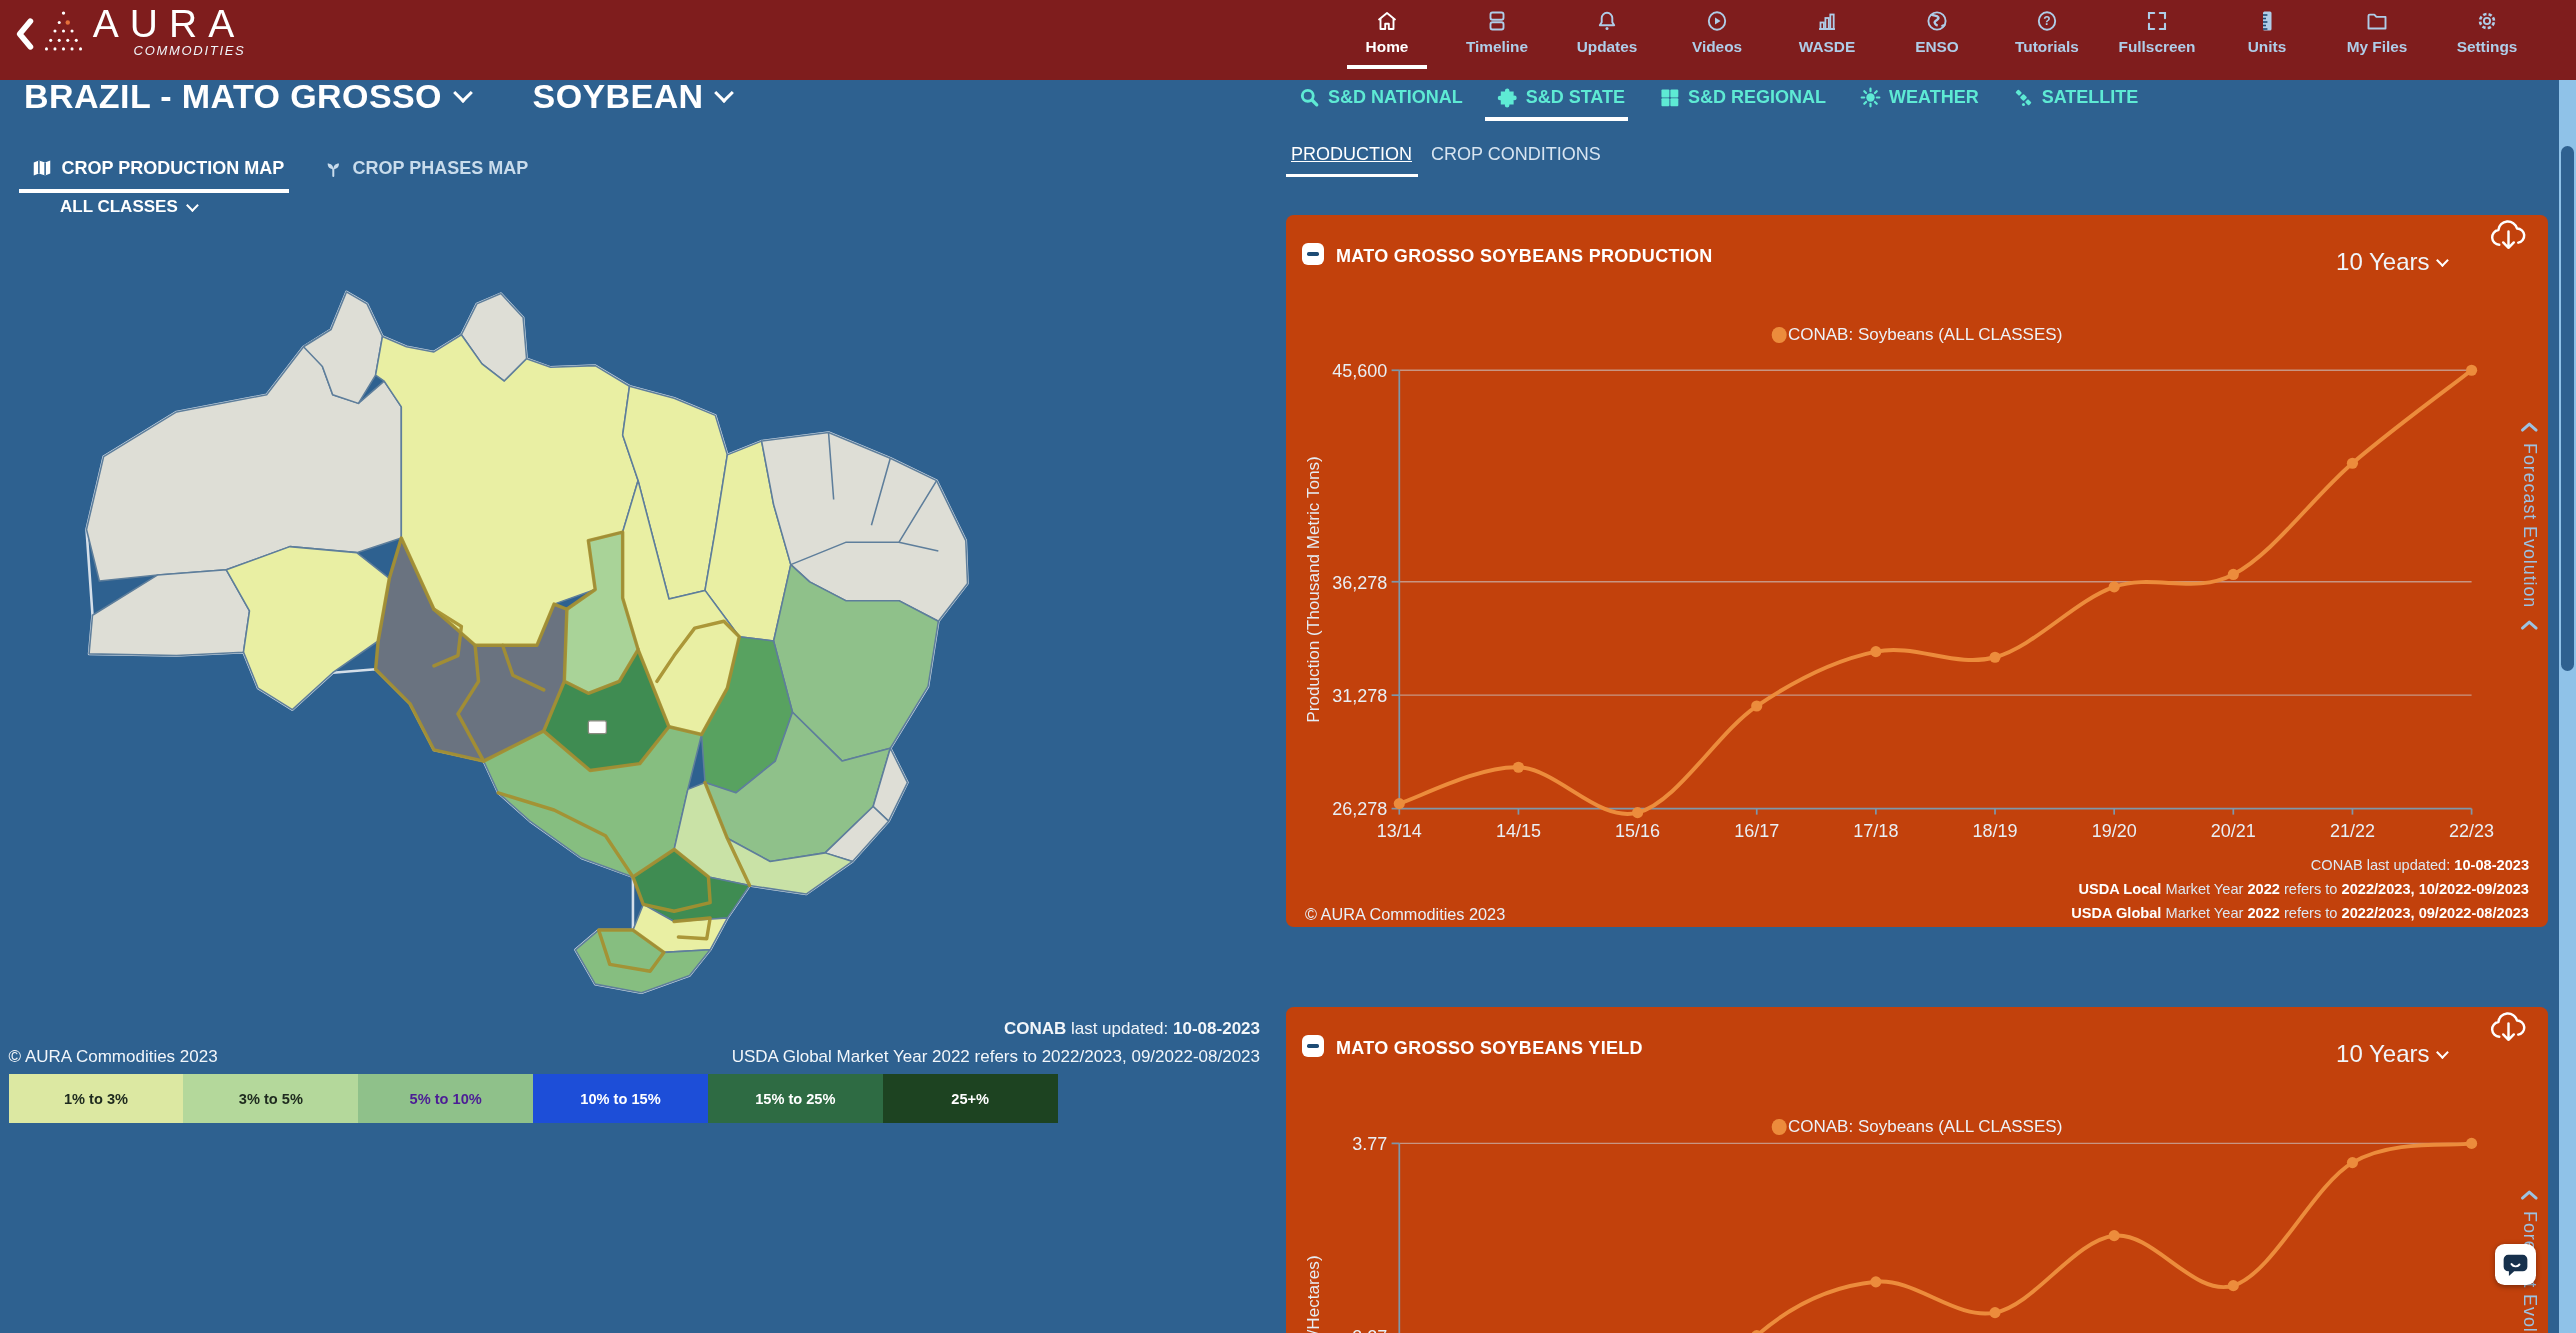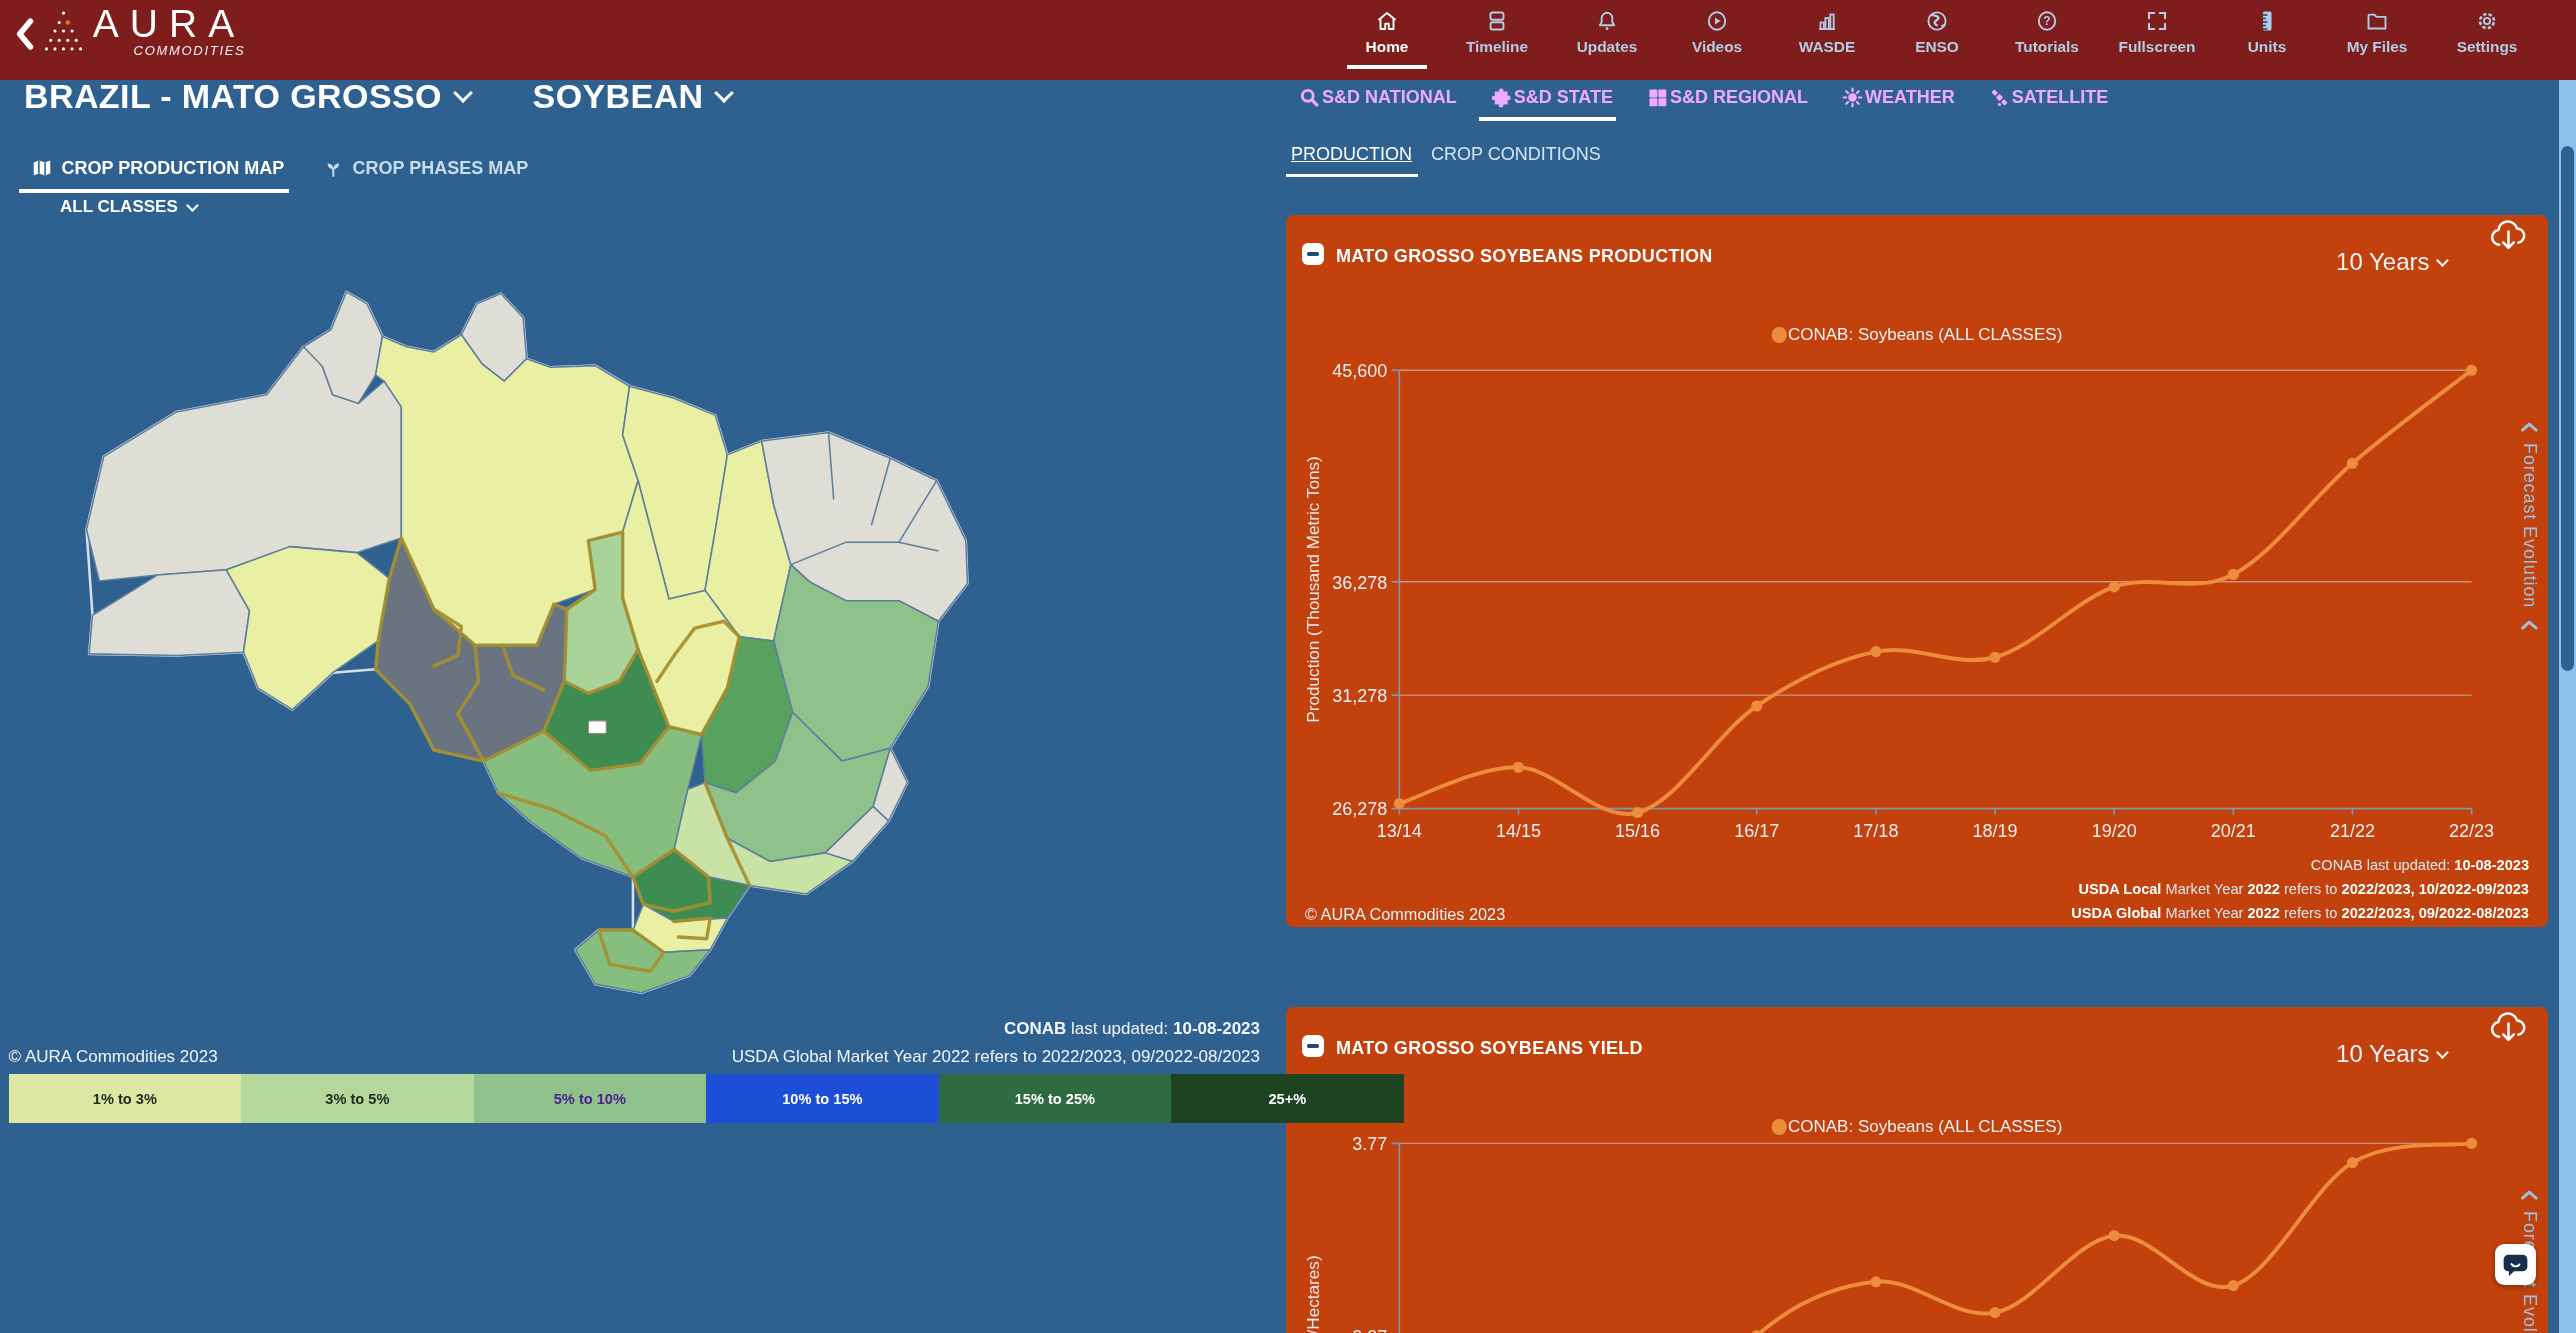--- a/index.html
+++ b/index.html
@@ -33,25 +33,25 @@
   .map-tab{display:flex;align-items:center;gap:8.6px;font-size:18px;font-weight:bold;color:#C9DCEC;cursor:pointer;position:relative;}
   .map-tab.active{color:#fff;}
   .map-tab.active::after{content:"";position:absolute;left:-12px;right:-5.1px;bottom:-13.7px;height:3.4px;background:#fff;}
   .classes-filter{position:absolute;left:60px;top:197px;display:flex;align-items:center;gap:10.3px;
     font-size:17px;font-weight:bold;color:#fff;cursor:pointer;z-index:5;}
   .map-wrap{position:absolute;left:69px;top:285px;width:910px;height:712px;}
   .map-footer-r{position:absolute;right:1316px;text-align:right;color:#F2F6FA;font-size:17px;z-index:5;}
   .map-footer-r.l1{top:1019px;}
   .map-footer-r.l2{top:1047px;}
   .map-copy{position:absolute;left:8.6px;top:1047px;color:#F2F6FA;font-size:17px;z-index:5;}
-  .legend{position:absolute;left:8.6px;top:1074px;width:1395px;height:49px;display:flex;z-index:5;}
+  .legend{position:absolute;left:8.6px;top:1074px;width:1049px;height:49px;display:flex;z-index:5;}
   .legend-cell{flex:1;display:flex;align-items:center;justify-content:center;font-size:14.6px;font-weight:bold;}
   
   .sd-tabs{position:absolute;left:1298px;top:86px;display:flex;gap:33px;z-index:5;}
-  .sd-tab{display:flex;align-items:center;gap:1px;font-size:18px;font-weight:bold;color:#f0abfc;cursor:pointer;position:relative;}
+  .sd-tab{display:flex;align-items:center;gap:7px;font-size:18px;font-weight:bold;color:#5eead4;cursor:pointer;position:relative;}
   .sd-tab.active::after{content:"";position:absolute;left:-10.3px;right:-3.4px;bottom:-12px;height:4.3px;background:#fff;}
   .subtabs{position:absolute;left:1291px;top:144px;display:flex;gap:19px;z-index:5;}
   .subtab{font-size:18px;color:#D8E5F1;cursor:pointer;position:relative;}
   .subtab.active{color:#fff;text-decoration:underline;}
   .subtab.active::after{content:"";position:absolute;left:-5.1px;right:-6px;bottom:-12px;height:3.4px;background:#fff;}
   .card{position:absolute;left:1286px;width:1262px;height:712px;background:#c2410c;border-radius:7.7px;}
   .card1{top:215px;}
   .card2{top:1007px;}
   .collapse-btn{position:absolute;left:16.3px;top:28px;width:22px;height:22px;background:#fff;border-radius:6px;cursor:pointer;}
   .collapse-btn span{position:absolute;left:5.1px;top:9.4px;width:12px;height:3.4px;background:#1D4B74;border-radius:1.7px;}

